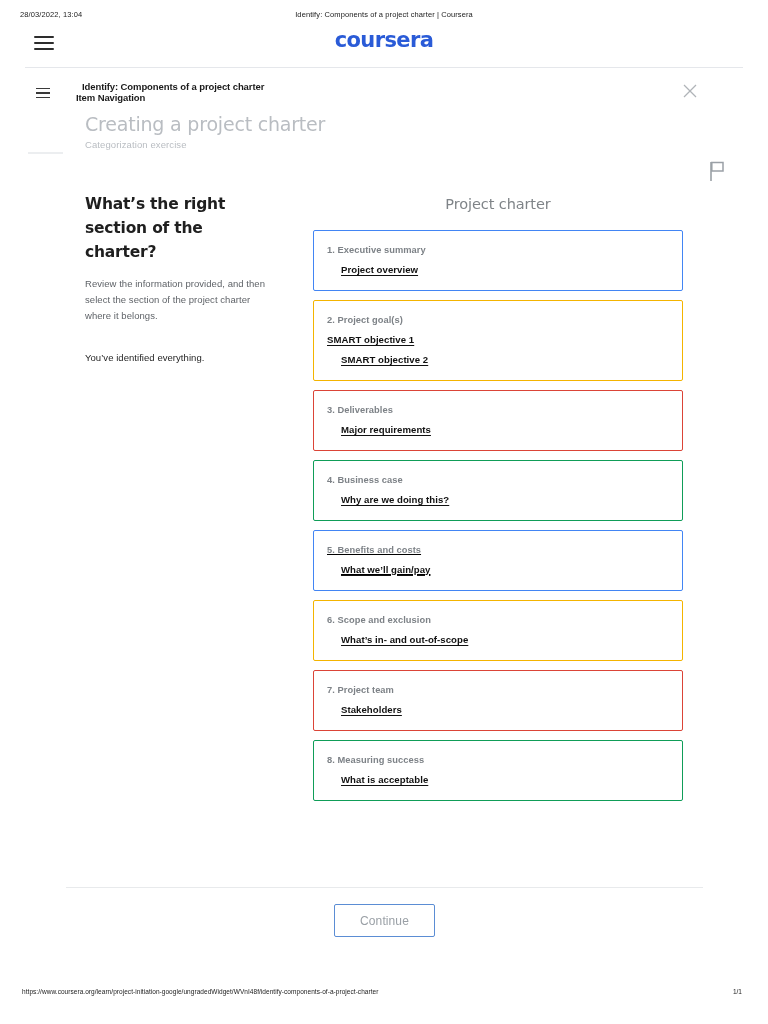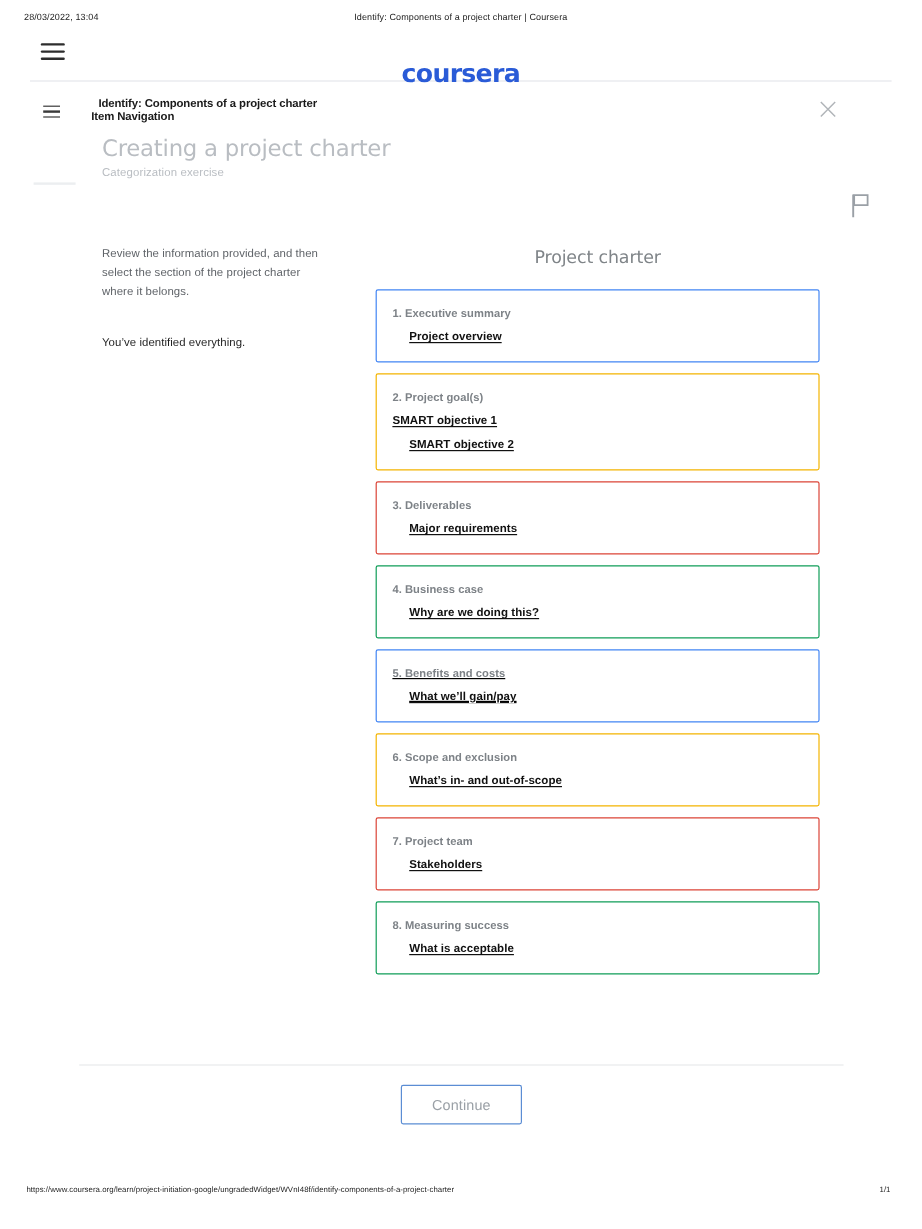--- a/index.html
+++ b/index.html
@@ -69,21 +69,21 @@
     height: 2px;
     background: #2d2d2d;
     border-radius: 1px;
     margin-bottom: 4px;
   }
   .hamburger span:last-child { margin-bottom: 0; }
 
   .brand-logo {
     position: absolute;
     left: 50%;
-    top: 21px;
+    top: 0;
     transform: translateX(-50%);
     font-size: 21px;
     font-weight: 700;
     letter-spacing: -0.6px;
     color: #2a5bd7;
     font-family: "DejaVu Sans", sans-serif;
   }
 
   
   .item-nav {
@@ -208,21 +208,21 @@
     margin-top: 28px;
     font-size: 9.5px;
     font-weight: 400;
     color: #1f1f1f;
     letter-spacing: 0.05px;
   }
 
   
   .charter-col {
     position: absolute;
-    top: 207px;
+    top: 196px;
     left: 313px;
     width: 370px;
   }
   .charter-heading {
     text-align: center;
     font-size: 14.5px;
     font-weight: 400;
     color: #7f8488;
     letter-spacing: -0.1px;
     font-family: "DejaVu Sans", sans-serif;
@@ -350,20 +350,21 @@
   </div>
 
   <div class="flag-icon">
     <svg width="20" height="22" viewBox="0 0 20 22" aria-hidden="true">
       <path d="M3 2 L3 21" stroke="#9aa0a6" stroke-width="1.6" fill="none"></path>
       <path d="M3.8 2.6 L15 2.6 L15 11 L3.8 11 Z" stroke="#9aa0a6" stroke-width="1.5" fill="none"></path>
     </svg>
   </div>
 
   <div class="q-col">
+    <div class="q-title">What’s the right section of the charter?</div>
     <div class="q-desc">Review the information provided, and then select the section of the project charter where it belongs.</div>
     <div class="q-status">You’ve identified everything.</div>
   </div>
 
   <div class="charter-col">
     <div class="charter-heading">Project charter</div>
     <div id="charter-sections">
         <div class="charter-box" style="border-color: rgb(66, 133, 244);">
           <div class="box-num">1. Executive summary</div>
           <div class="box-item">Project overview</div>

